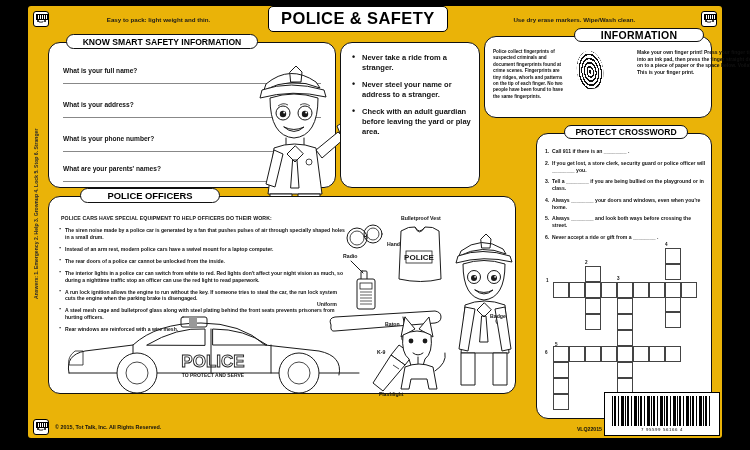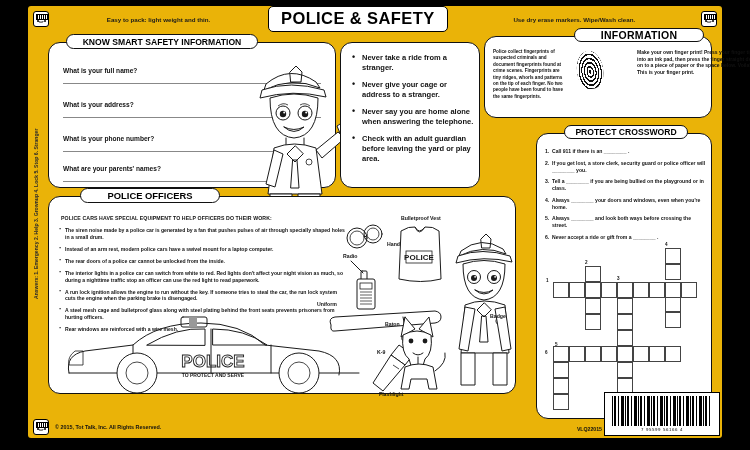--- a/index.html
+++ b/index.html
@@ -252,22 +252,21 @@
       <path class="fillw" d="M97 76 q10 -8 12 1 q1 9 -7 11 z"></path>
       <circle class="ln2" cx="69" cy="112" r="3"></circle>
 
       <path class="fillw" d="M30 144 l0 4 22 0 0 -4 z M58 144 l0 4 22 0 0 -4 z"></path>
     </svg>
   </div>
 
   <div class="panel" id="tips-panel">
     <ul id="tips-list">
       <li>Never take a ride from a stranger.</li>
-      <li>Never give your cage or address to a stranger.</li>
-      <li>Never say you are home alone when answering the telephone.</li>
+      <li>Never steel your name or address to a stranger.</li>
       <li>Check with an adult guardian before leaving the yard or play area.</li>
     </ul>
   </div>
 
   <div class="panel" id="fp-panel">
     <div id="fp-left">Police collect fingerprints of suspected criminals and document fingerprints found at crime scenes. Fingerprints are tiny ridges, whorls and patterns on the tip of each finger. No two people have been found to have the same fingerprints.</div>
     <div id="fp-print"></div>
     <div id="fp-right">Make your own finger print!  Press your finger tip into an ink pad, then press the finger straight down on to a piece of paper or the space below.  Voila!  This is your finger print.</div>
   </div>
   <div class="panel-title" id="fp-title">INFORMATION</div>

